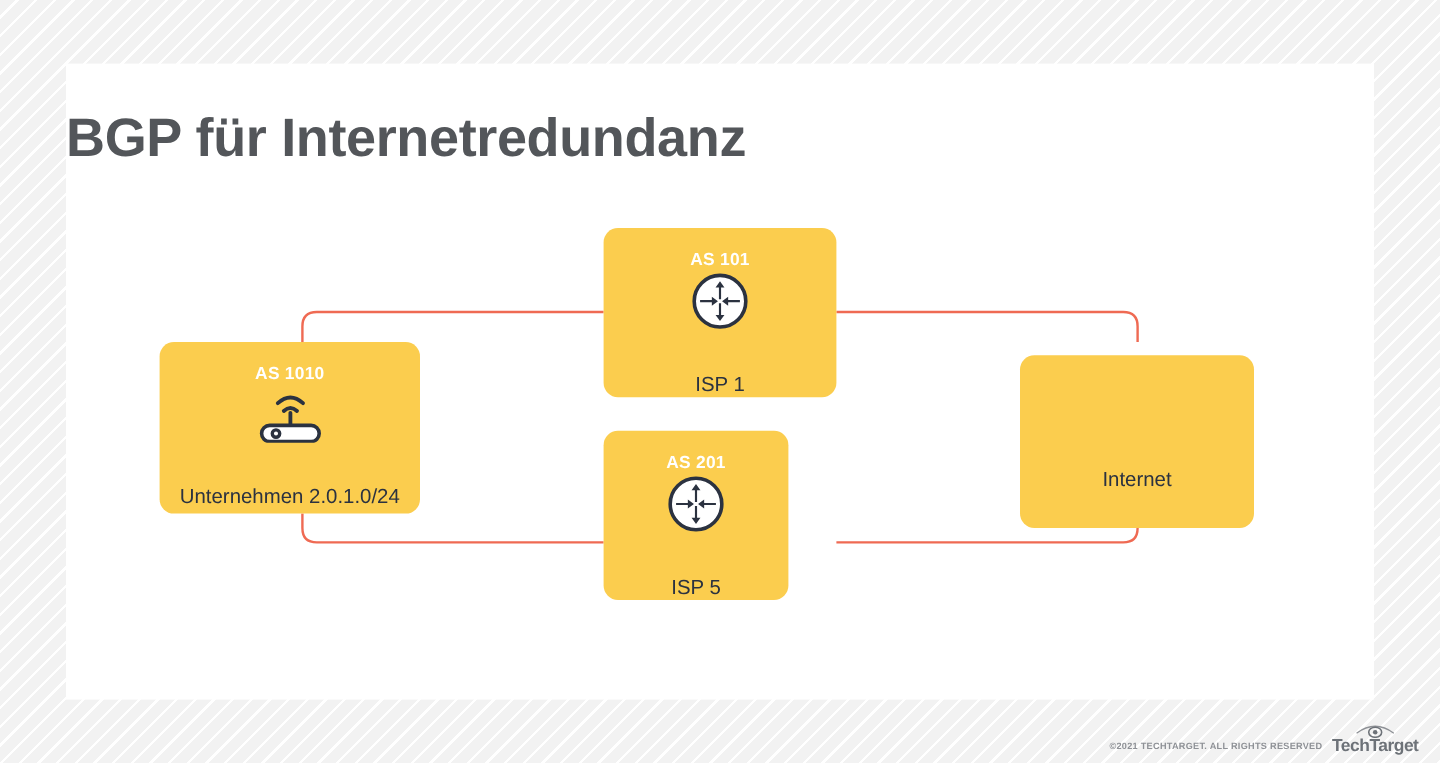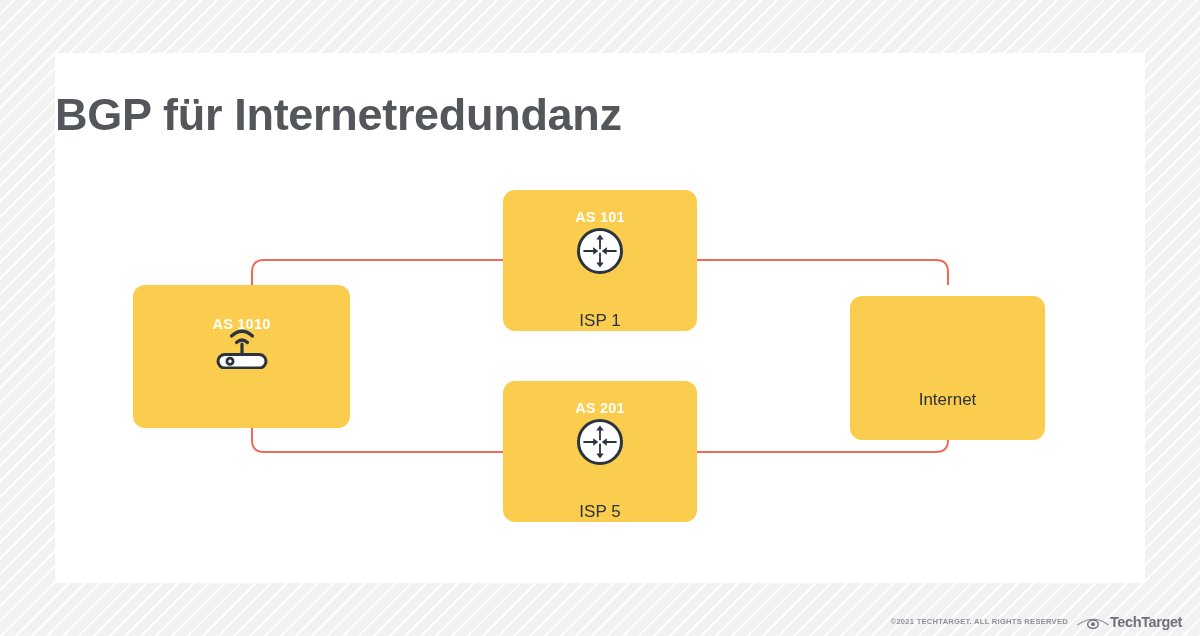--- a/index.html
+++ b/index.html
@@ -97,38 +97,38 @@
     justify-content: center;
   }
 
   
   #node-enterprise {
     left: 133px;
     top: 285px;
     width: 217px;
     height: 143px;
   }
-  #node-enterprise .as-label { top: 31px; }
+  #node-enterprise .as-label { top: 19px; }
   #node-enterprise .icon-wrap { top: 38px; }
   #node-enterprise .node-name { top: 87px; }
 
   #node-isp1 {
     left: 503px;
     top: 190px;
     width: 194px;
     height: 141px;
   }
   #node-isp1 .as-label { top: 19px; }
   #node-isp1 .icon-wrap { top: 37px; }
   #node-isp1 .node-name { top: 89px; }
 
   #node-isp2 {
     left: 503px;
-    top: 381px;
-    width: 194px;
+    top: 359px;
+    width: 154px;
     height: 141px;
   }
   #node-isp2 .as-label { top: 19px; }
   #node-isp2 .icon-wrap { top: 37px; }
   #node-isp2 .node-name { top: 89px; }
 
   #node-internet {
     left: 850px;
     top: 296px;
     width: 195px;
@@ -150,21 +150,21 @@
   #copyright {
     font-size: 7.6px;
     color: #8e9196;
     letter-spacing: 0.25px;
     font-weight: bold;
     padding-bottom: 4px;
     text-align: right;
   }
   #tt-logo {
     display: flex;
-    flex-direction: row;
+    flex-direction: column;
     align-items: center;
   }
   #tt-wordmark {
     font-size: 14.5px;
     font-weight: bold;
     color: #6d7278;
     letter-spacing: -0.4px;
     margin-top: -1px;
   }
 </style>
@@ -196,20 +196,21 @@
       <svg width="58" height="46" viewBox="0 0 58 46" xmlns="http://www.w3.org/2000/svg">
         <g fill="none" stroke="#2b3240" stroke-width="3.2" stroke-linecap="round">
           <path d="M18.5,13 Q29,3.5 39.5,13"></path>
           <path d="M23.5,19.5 Q29,14.5 34.5,19.5"></path>
           <line x1="29" y1="21" x2="29" y2="33"></line>
         </g>
         <rect x="5" y="31.5" width="48" height="13.5" rx="6.75" fill="#ffffff" stroke="#2b3240" stroke-width="3"></rect>
         <circle cx="17" cy="38.3" r="3.1" fill="none" stroke="#2b3240" stroke-width="2.8"></circle>
       </svg>
     </div>
+    <div class="node-name">Unternehmen 2.0.1.0/24</div>
   </div>
 
   <div class="node" id="node-isp1">
     <div class="as-label">AS 101</div>
     <div class="icon-wrap">
       <svg width="48" height="48" viewBox="0 0 48 48" xmlns="http://www.w3.org/2000/svg">
         <circle cx="24" cy="24" r="21.5" fill="#ffffff" stroke="#2b3240" stroke-width="3"></circle>
         <g fill="#2b3240">
 
           <path d="M23.1,22.3 L23.1,12.5 L20.3,12.5 L24,7.4 L27.7,12.5 L24.9,12.5 L24.9,22.3 Z"></path>

